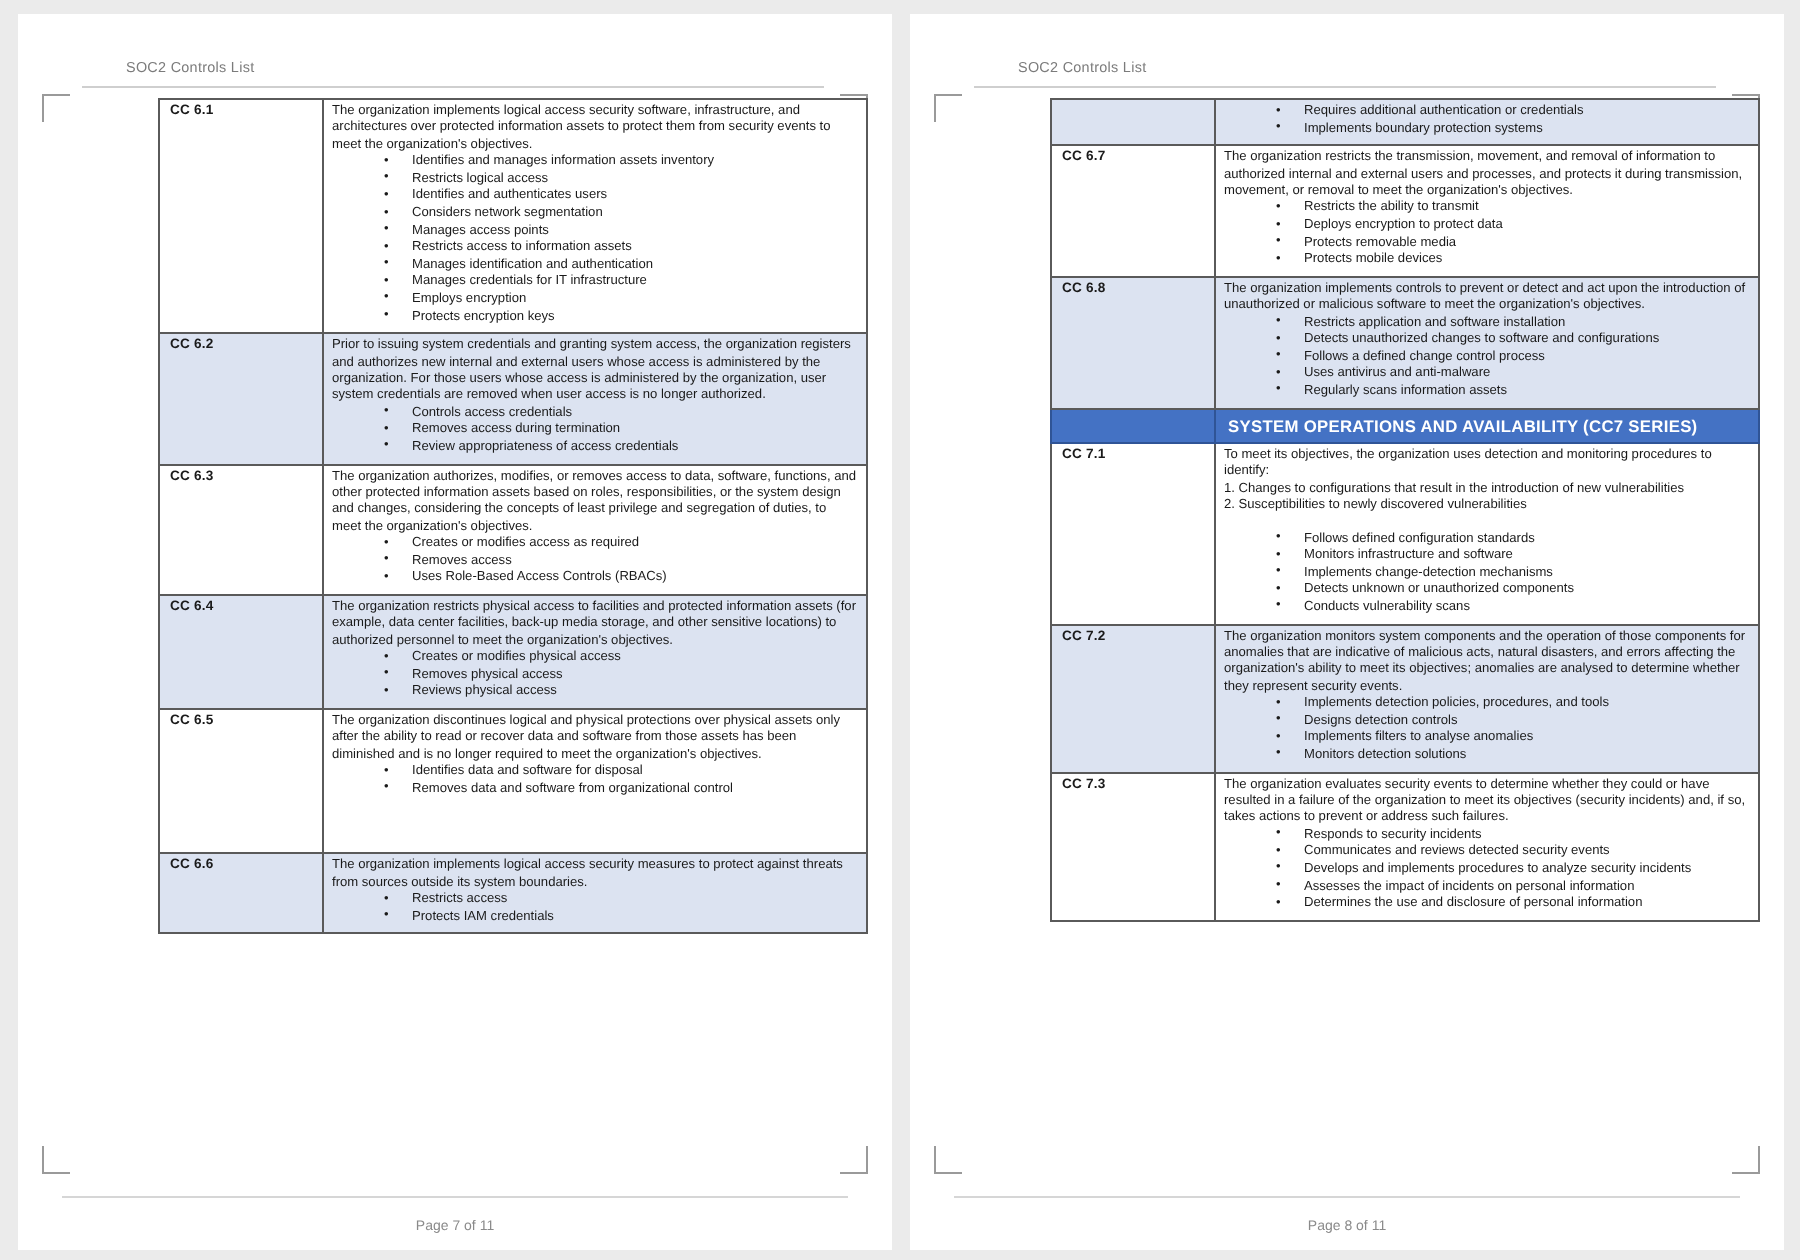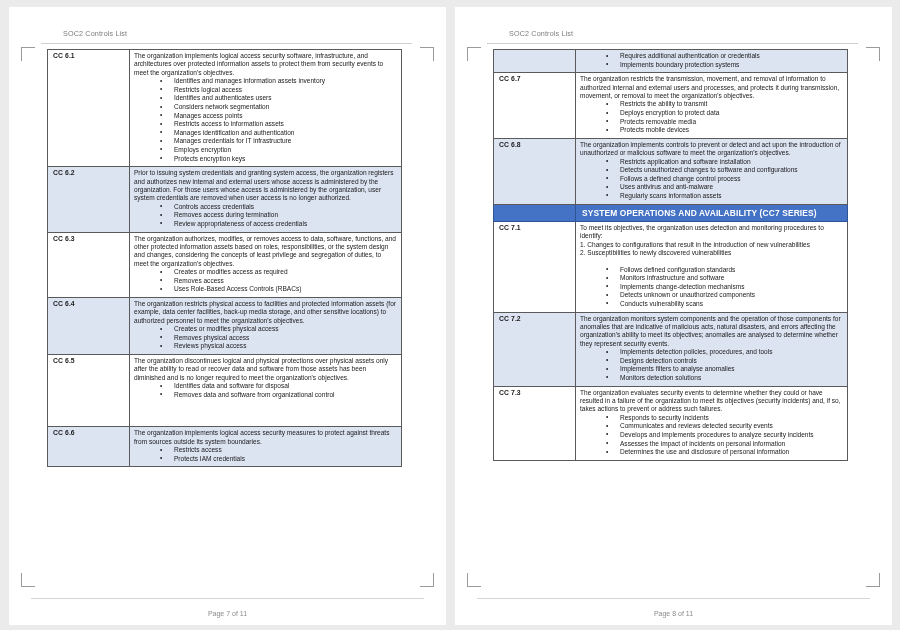--- a/index.html
+++ b/index.html
@@ -50,21 +50,21 @@
     border-bottom: 1px solid #cfcfcf;
     margin-left: 10px;
     margin-right: 12px;
     height: 1px;
     margin-bottom: 5px;
   }
   .ctable {
     width: 100%;
     border-collapse: collapse;
     table-layout: fixed;
-    margin-left: 16px;
+    margin-left: 48px;
     width: calc(100% - 38px);
   }
   .ctable td {
     border: 1px solid #5a5a5a;
     vertical-align: top;
     padding: 2px 4px 3px 4px;
     font-size: 6.55px;
     line-height: 8.4px;
     color: #1a1a1a;
   }

